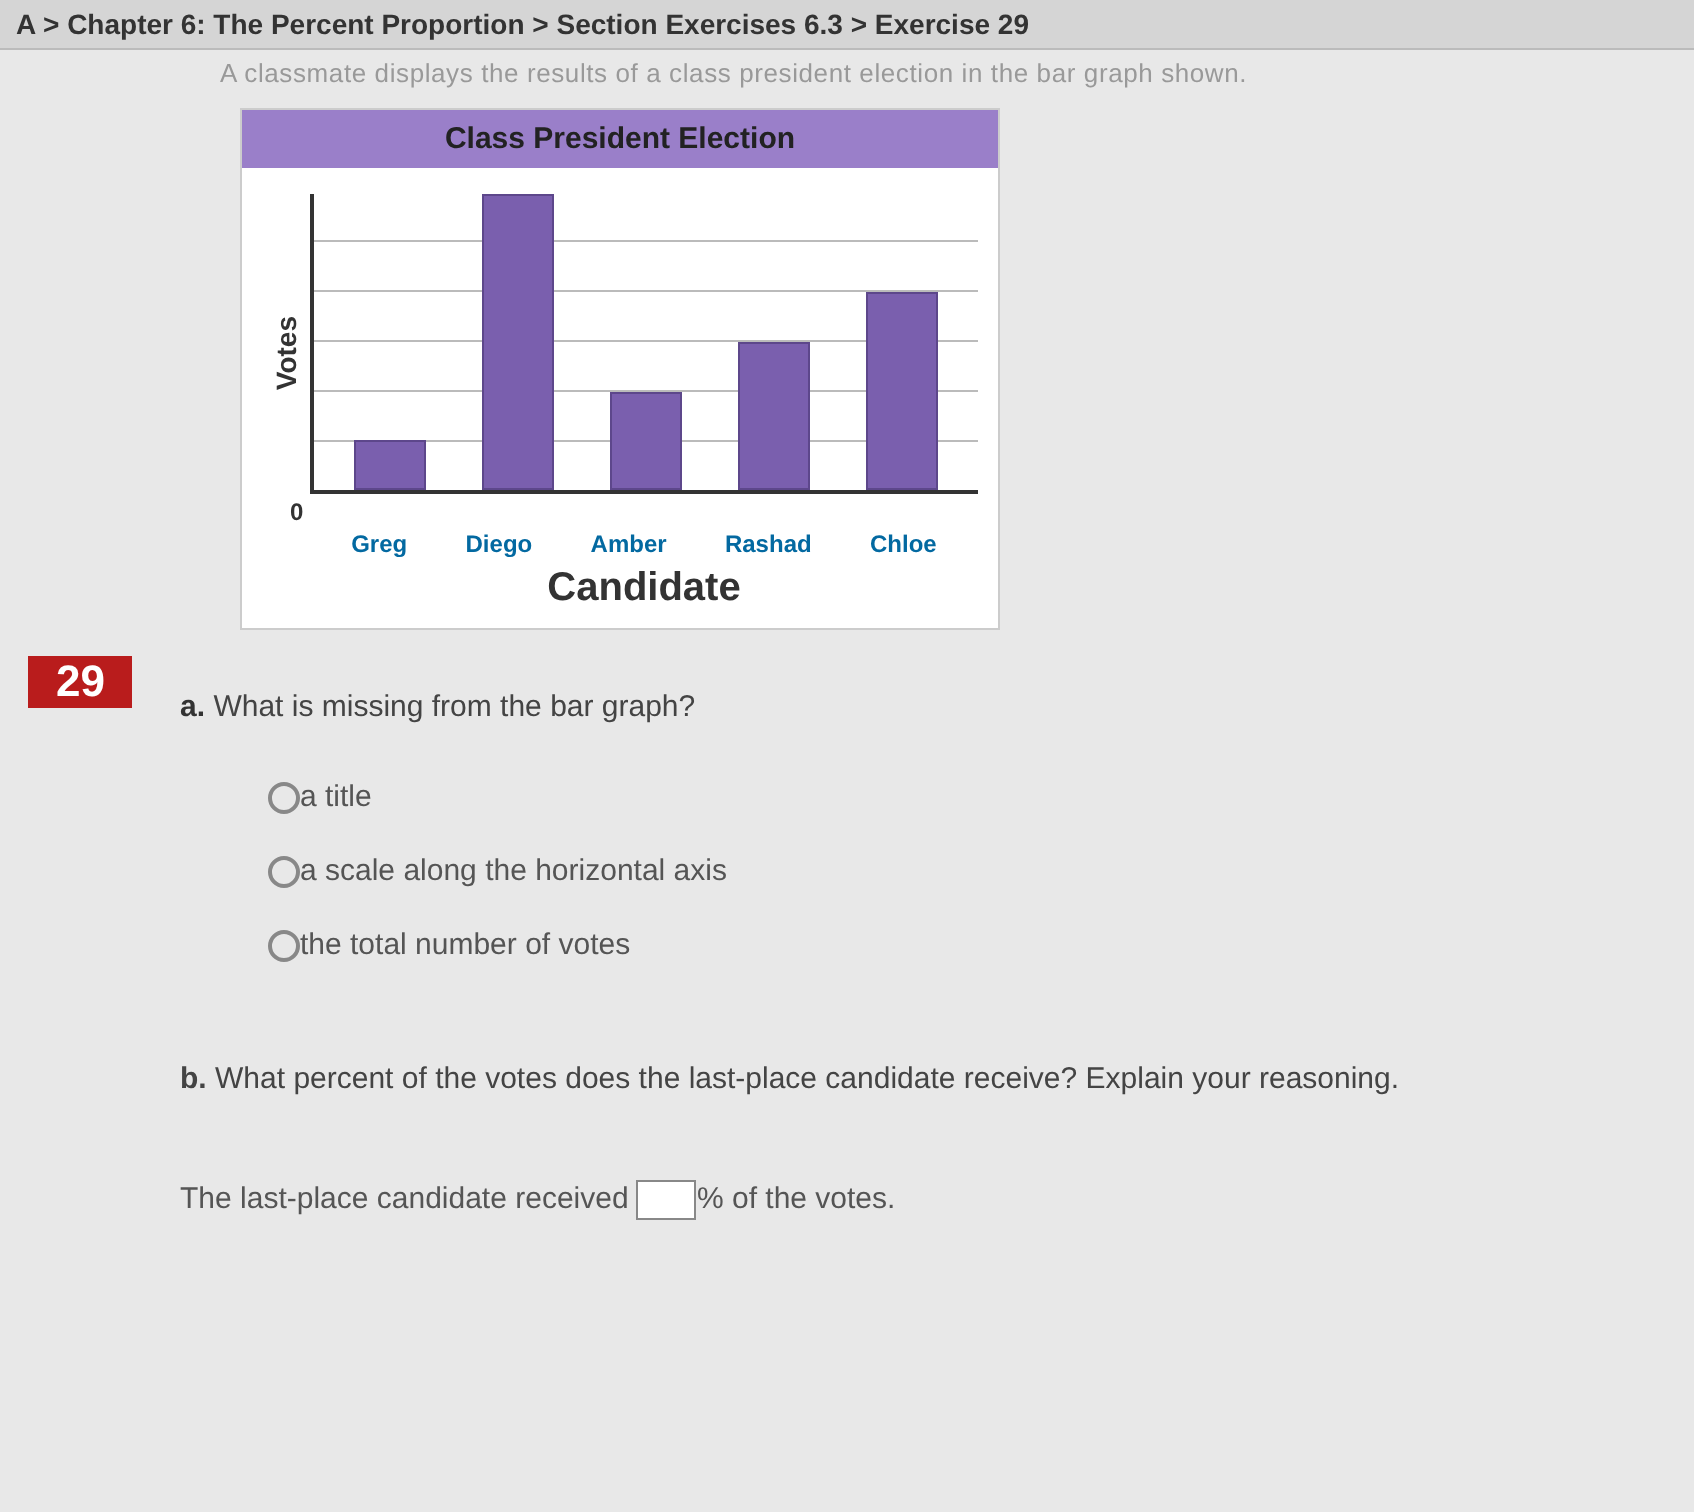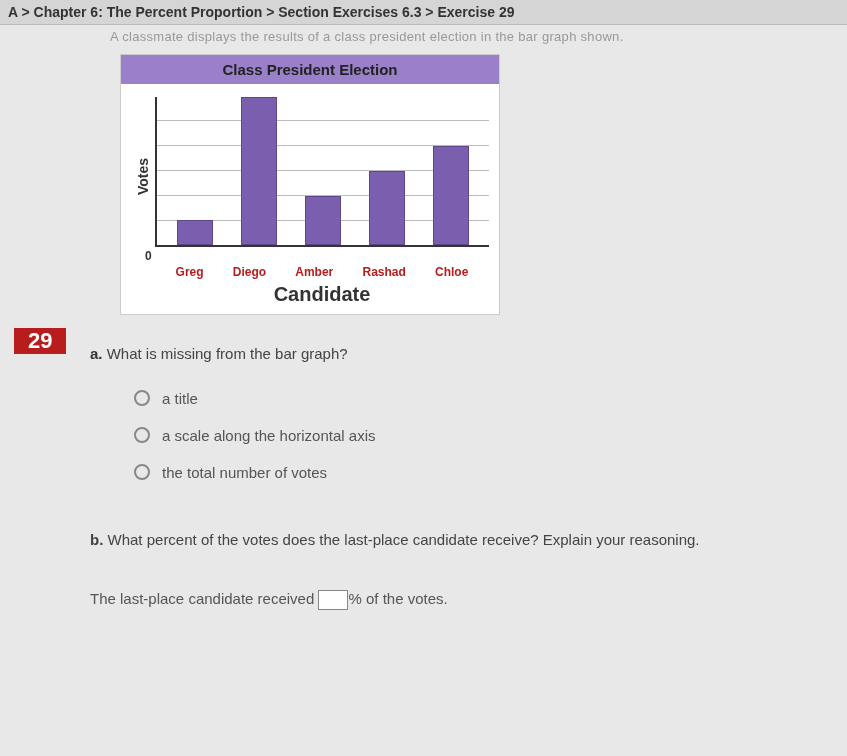--- a/index.html
+++ b/index.html
@@ -88,21 +88,21 @@
     font-weight: bold;
     color: #333;
     margin-left: -10px;
     margin-top: 2px;
   }
   .xticks {
     display: flex;
     justify-content: space-around;
     font-size: 12px;
     font-weight: bold;
-    color: #b91c1c;
+    color: #0369a1;
     padding: 2px 6px 0 6px;
   }
   .xlabel {
     text-align: center;
     font-weight: bold;
     font-size: 20px;
     color: #333;
     padding-top: 4px;
   }
   .qnum {
@@ -121,24 +121,24 @@
   }
   .part-q {
     font-size: 15px;
     color: #444;
     margin: 8px 0 18px 0;
   }
   .part-q b { color: #333; }
   .options { margin-left: 36px; }
   .opt {
     display: flex;
+    align-items: center;
     padding: 10px 8px;
     font-size: 15px;
     color: #555;
-    gap: 12px;
   }
   .opt.selected {
     background: linear-gradient(to bottom, #f9f9c0, #f0f0a0);
   }
   .radio {
     width: 16px; height: 16px;
     border: 2px solid #888;
     border-radius: 50%;
     flex-shrink: 0;
     display: flex;

